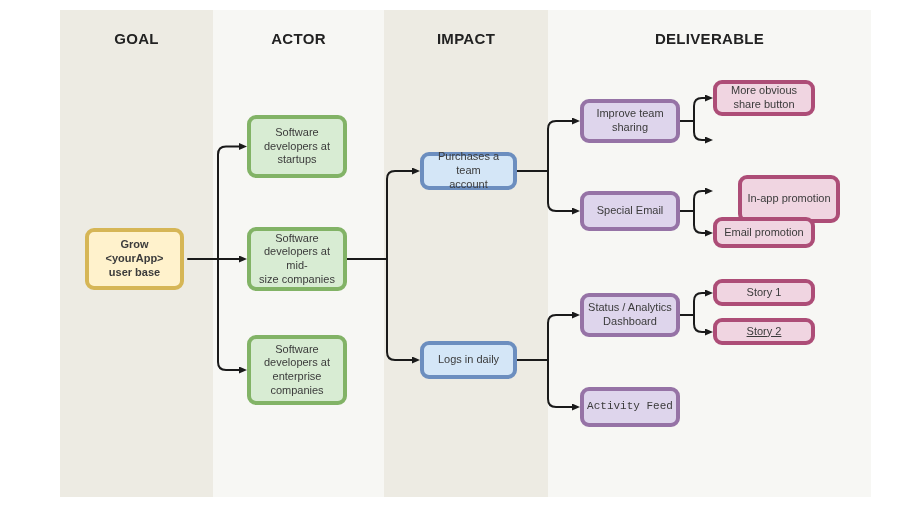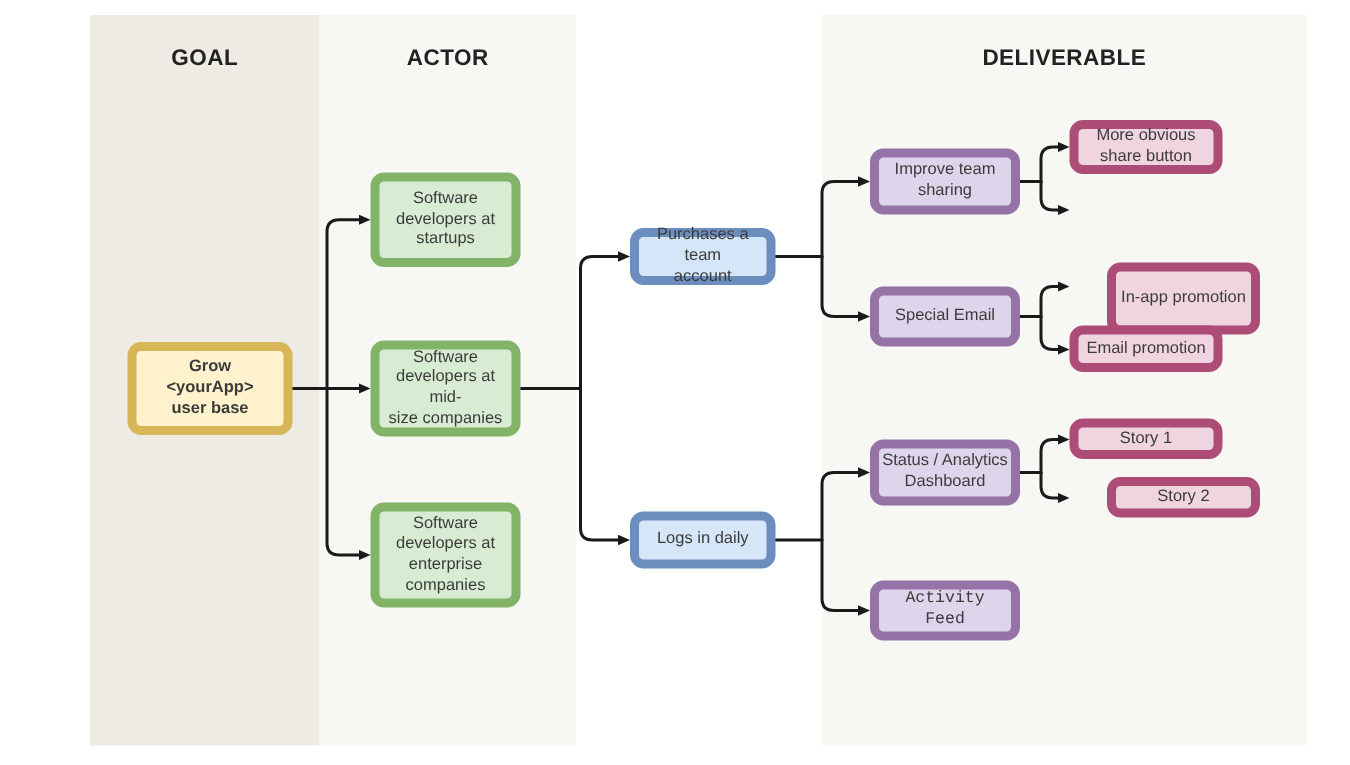--- a/index.html
+++ b/index.html
@@ -13,60 +13,63 @@
   .stripe-goal{left:60px;width:153px;}
   .stripe-actor{left:213px;width:171px;}
   .stripe-impact{left:384px;width:164px;}
   .stripe-deliverable{left:548px;width:295px;padding-left:28px;}
   .col-header{
     position:absolute;top:20px;left:0;width:100%;text-align:center;
     font-weight:bold;font-size:15px;letter-spacing:.3px;color:var(--header-color,#222);
   }
   .node{
     position:absolute;display:flex;align-items:center;justify-content:center;
-    border-radius:9px;border:6px solid #0f172a;background:#eee;
+    border-radius:9px;border:4px solid #0f172a;background:#eee;
     font-size:11px;line-height:1.25;color:var(--node-text,#3b3b3b);
     text-align:center;white-space:pre-line;padding:2px;box-sizing:border-box;
   }
   .node.goal{background:var(--goal-fill,#fff2cc);border-color:var(--goal-border,#d6b656);font-weight:bold;}
   .node.actor{background:var(--actor-fill,#d8ecd3);border-color:var(--actor-border,#82b366);}
   .node.impact{background:var(--impact-fill,#d4e6f7);border-color:var(--impact-border,#6c8ebf);}
   .node.deliverable{background:var(--deliverable-fill,#ded5ec);border-color:var(--deliverable-border,#9673a6);}
   .node.story{background:var(--story-fill,#f0d5e1);border-color:var(--story-border,#ad4d77);}
   
-  #n-goal{left:85px;top:228px;width:110px;height:62px;}
+  #n-goal{left:85px;top:228px;width:99px;height:62px;}
   #n-actor-startups{left:247px;top:115px;width:100px;height:63px;}
   #n-actor-midsize{left:247px;top:227px;width:100px;height:64px;}
   #n-actor-enterprise{left:247px;top:335px;width:100px;height:70px;}
   #n-impact-purchases{left:420px;top:152px;width:97px;height:38px;}
   #n-impact-logs{left:420px;top:341px;width:97px;height:38px;}
   #n-deliv-sharing{left:580px;top:99px;width:100px;height:44px;}
   #n-deliv-offers{left:580px;top:191px;width:100px;height:40px;}
   #n-deliv-dashboard{left:580px;top:293px;width:100px;height:44px;}
   #n-deliv-feed{left:580px;top:387px;width:100px;height:40px;font-family:Liberation Mono, monospace;}
   #n-story-sharebtn{left:713px;top:80px;width:102px;height:36px;}
   #n-story-teamspace{left:713px;top:122px;width:102px;height:36px;}
   #n-story-inapp{left:738px;top:175px;width:102px;height:48px;}
   #n-story-email{left:713px;top:217px;width:102px;height:31px;}
   #n-story-1{left:713px;top:279px;width:102px;height:27px;}
-  #n-story-2{left:738px;top:318px;width:102px;height:27px;}
+  #n-story-2{left:713px;top:318px;width:102px;height:27px;text-decoration:underline;}
   #connectors{position:absolute;left:0;top:0;pointer-events:none;}
   #connectors path{stroke:var(--line-color,#1a1a1a);stroke-width:2;fill:none;stroke-linecap:round;}
   #connectors .arrowhead{fill:var(--line-color,#1a1a1a);stroke:none;}
 </style>
 </head>
 <body>
 
 <div id="canvas">
 
   <div class="stripe dark stripe-goal">
     <div class="col-header">GOAL</div>
   </div>
   <div class="stripe light stripe-actor">
     <div class="col-header">ACTOR</div>
+  </div>
+  <div class="stripe dark stripe-impact">
+    <div class="col-header">IMPACT</div>
   </div>
   <div class="stripe light stripe-deliverable">
     <div class="col-header">DELIVERABLE</div>
   </div>
 
   <svg id="connectors" width="900" height="510" viewBox="0 0 900 510">
     <defs>
       <marker id="arrow" markerUnits="userSpaceOnUse" markerWidth="10" markerHeight="10" refX="1" refY="3.5" orient="auto">
         <path class="arrowhead" d="M0 0 L8 3.5 L0 7 Z"></path>
       </marker>

